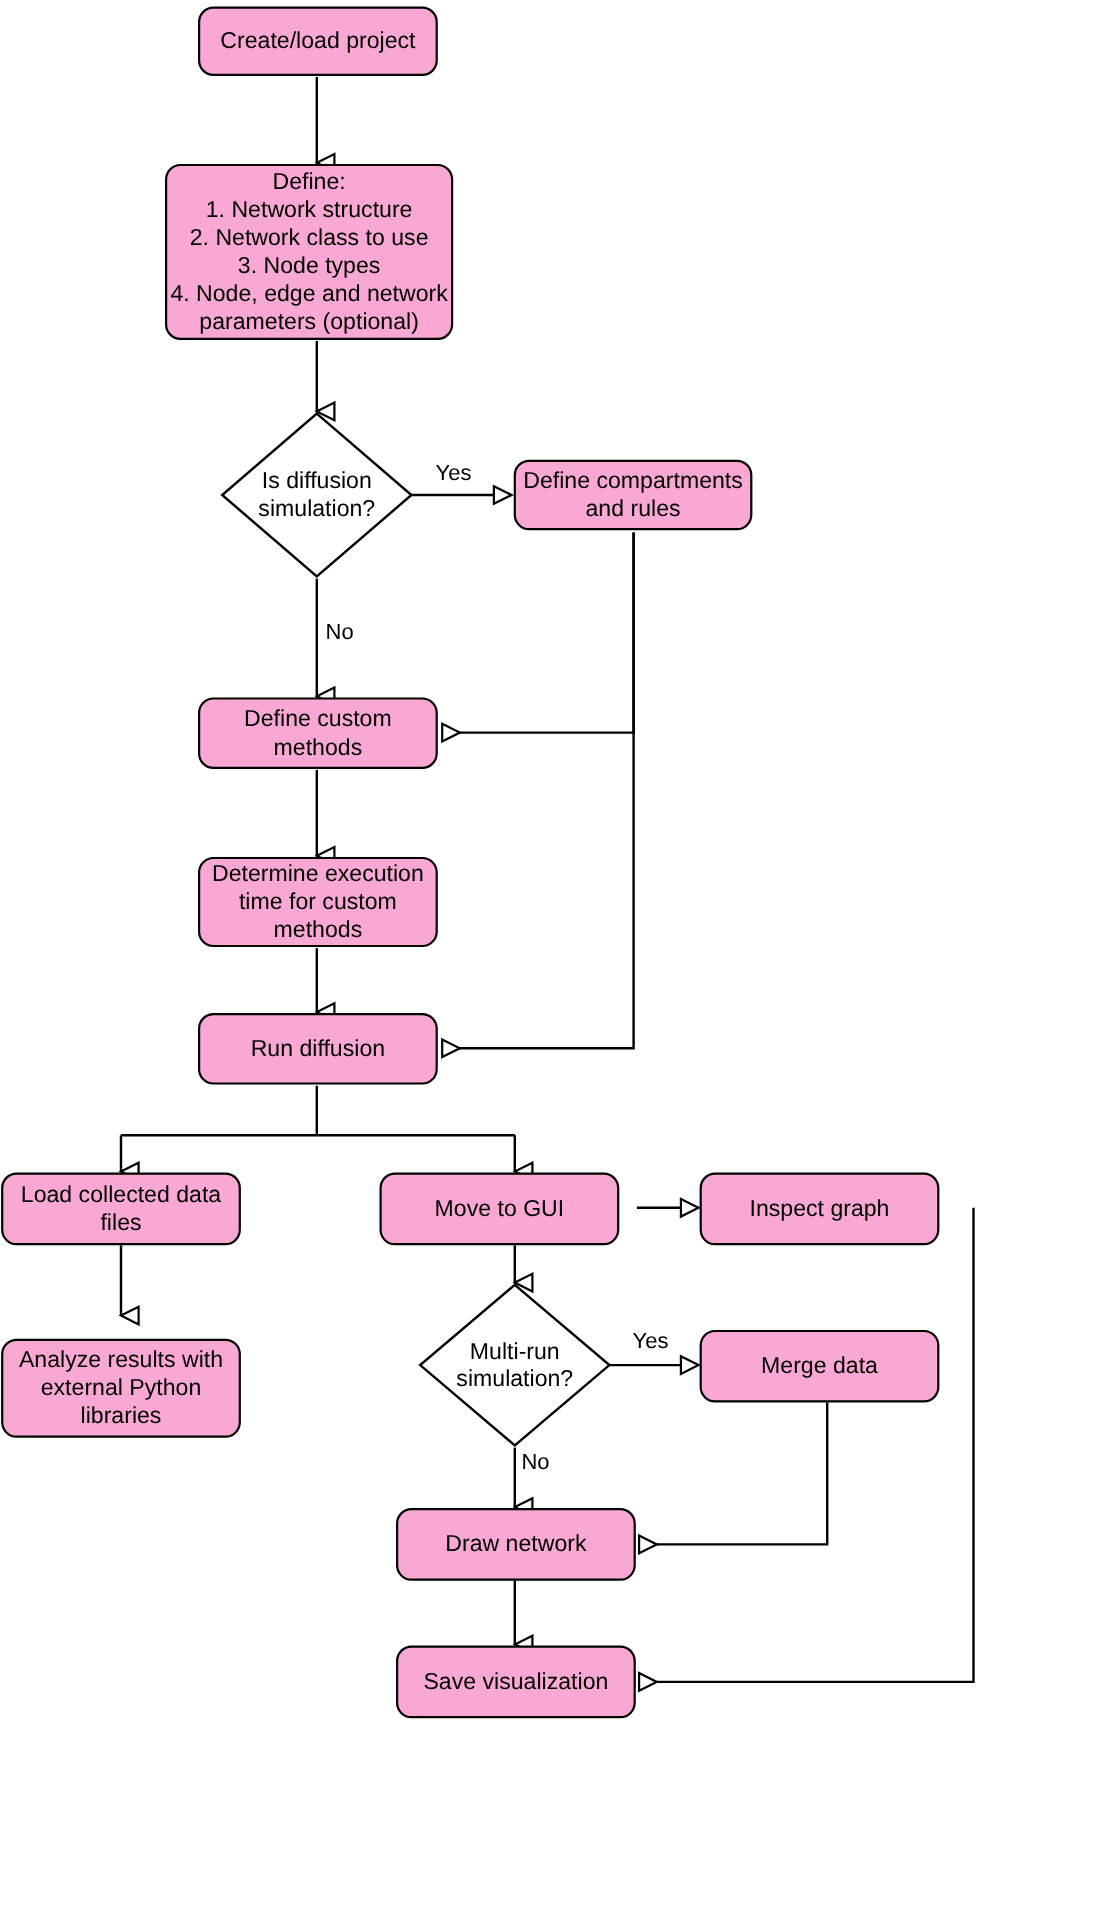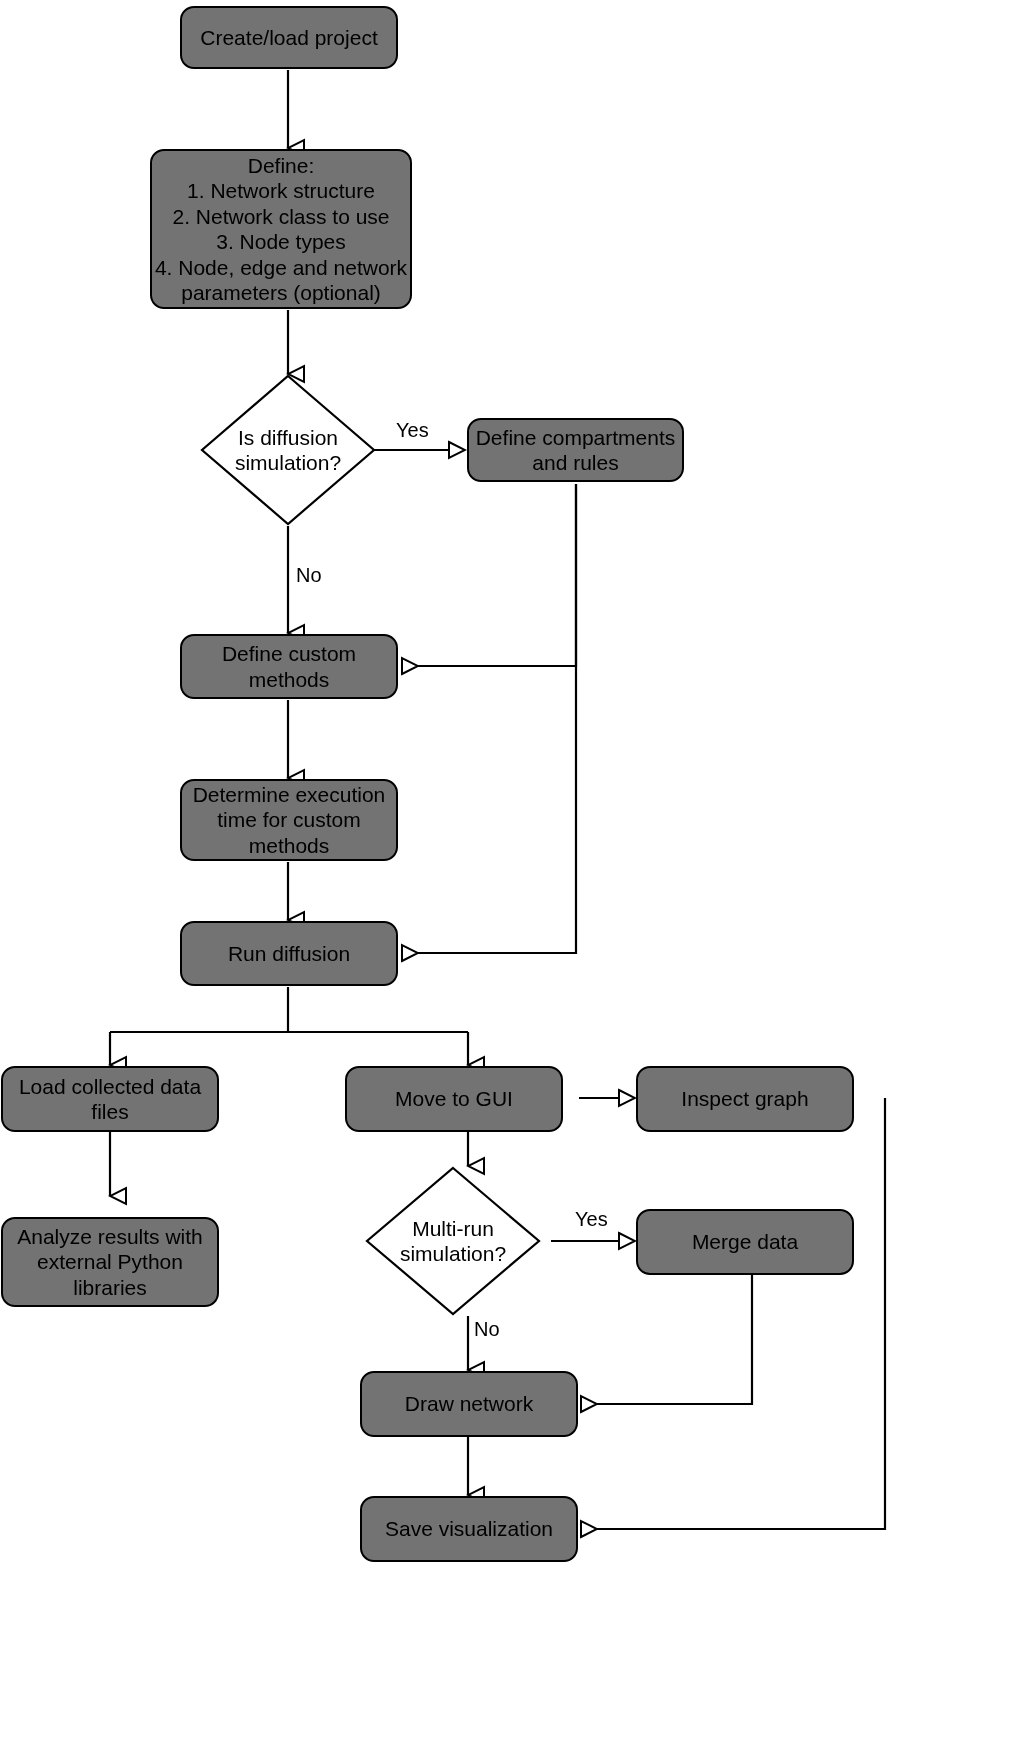--- a/index.html
+++ b/index.html
@@ -12,21 +12,21 @@
   #canvas{position:relative;width:1010px;height:1744px;}
   svg#wires{position:absolute;left:0;top:0;width:1010px;height:1744px;}
 
   .node{
     position:absolute;
     box-sizing:border-box;
     display:flex;
     align-items:center;
     justify-content:center;
     text-align:center;
-    background:#737373;
+    background:#f9a8d4;
     border:2px solid #000000;
     border-radius:14px;
     font-size:21px;
     line-height:25.5px;
     white-space:pre-line;
     z-index:2;
   }
   .node.multi{line-height:25.5px;}
 
   .diamond-wrap{
@@ -149,21 +149,21 @@
 files</div>
 
   <div class="node multi" style="left:1px;top:1197px;width:218px;height:90px;margin-top:20px;">Analyze results with
 external Python
 libraries</div>
 
   <div class="node" style="left:345px;top:1066px;width:218px;height:66px;">Move to GUI</div>
 
   <div class="node" style="left:636px;top:1066px;width:218px;height:66px;">Inspect graph</div>
 
-  <div class="diamond-wrap" style="left:365px;top:1166px;width:176px;height:150px;align-items:center;">
+  <div class="diamond-wrap" style="left:380px;top:1166px;width:176px;height:150px;align-items:center;">
     <svg width="176" height="150" viewBox="0 0 176 150">
       <polygon points="88,2 174,75 88,148 2,75" fill="#ffffff" stroke="#000000" stroke-width="2.2"></polygon>
     </svg>
     <div class="dlabel">Multi-run
 simulation?</div>
   </div>
 
   <div class="node" style="left:636px;top:1209px;width:218px;height:66px;">Merge data</div>
 
   <div class="node" style="left:360px;top:1371px;width:218px;height:66px;">Draw network</div>

